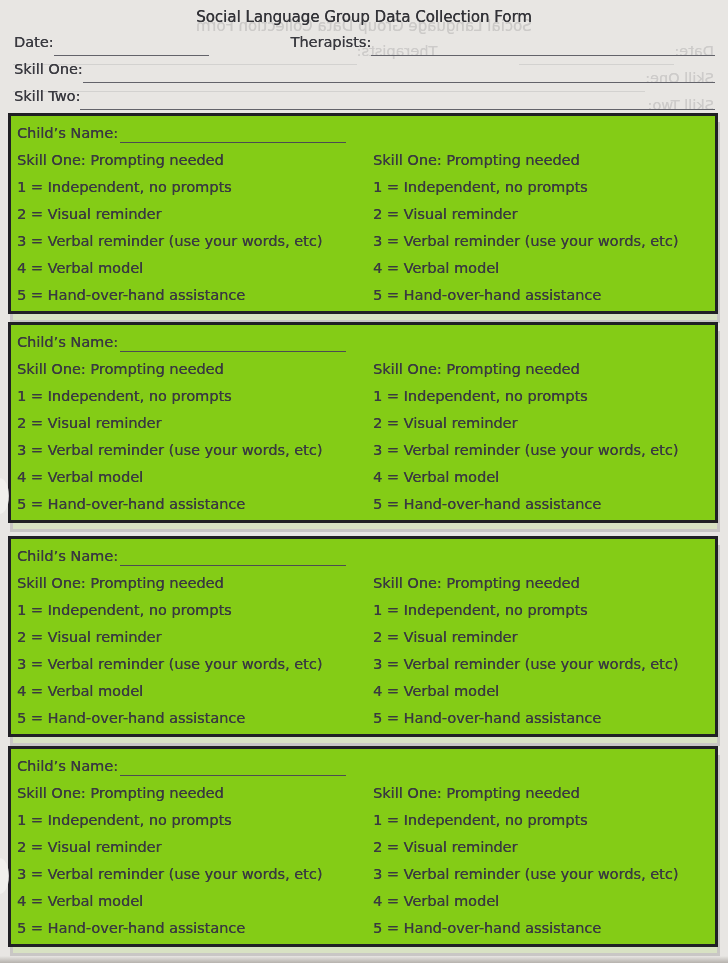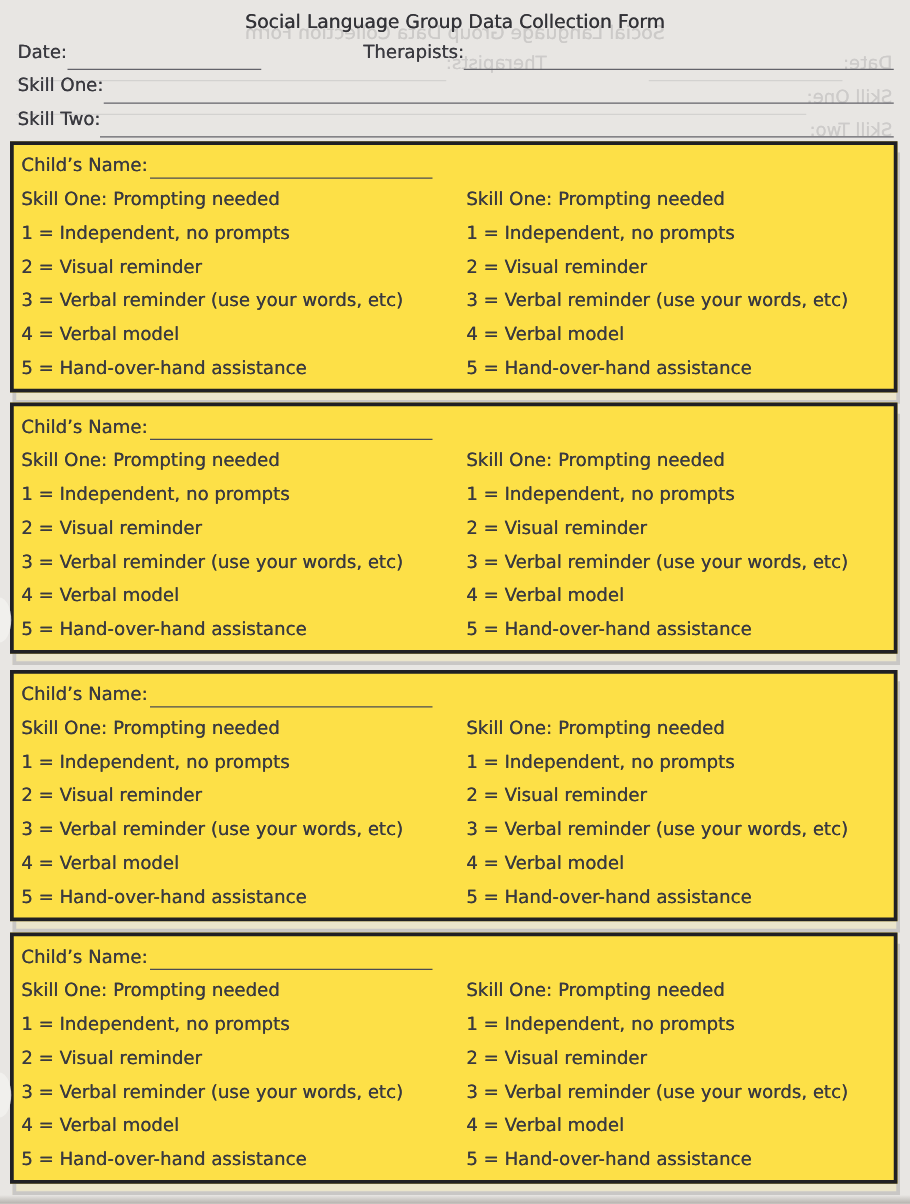--- a/index.html
+++ b/index.html
@@ -45,21 +45,21 @@
     height:22px;
   }
   .dateline{flex:0 0 155px;}
   .thera-gap{margin-left:82px;}
   
   .box{
     box-sizing:border-box;
     margin:0 10px 8px 8px;
     height:201px;
     border:3px solid #202024;
-    background:#fde047;
+    background:#84cc16;
     display:grid;
     grid-template-columns:1fr 1fr;
     padding:4px 4px 0 6px;
   }
   .box.gap13{margin-bottom:13px;}
   .box.gap9{margin-bottom:9px;}
   .content > .box:first-of-type{margin-top:3px;}
   .col{overflow:hidden;}
   .col.right{padding-left:9px;}
   .row{

